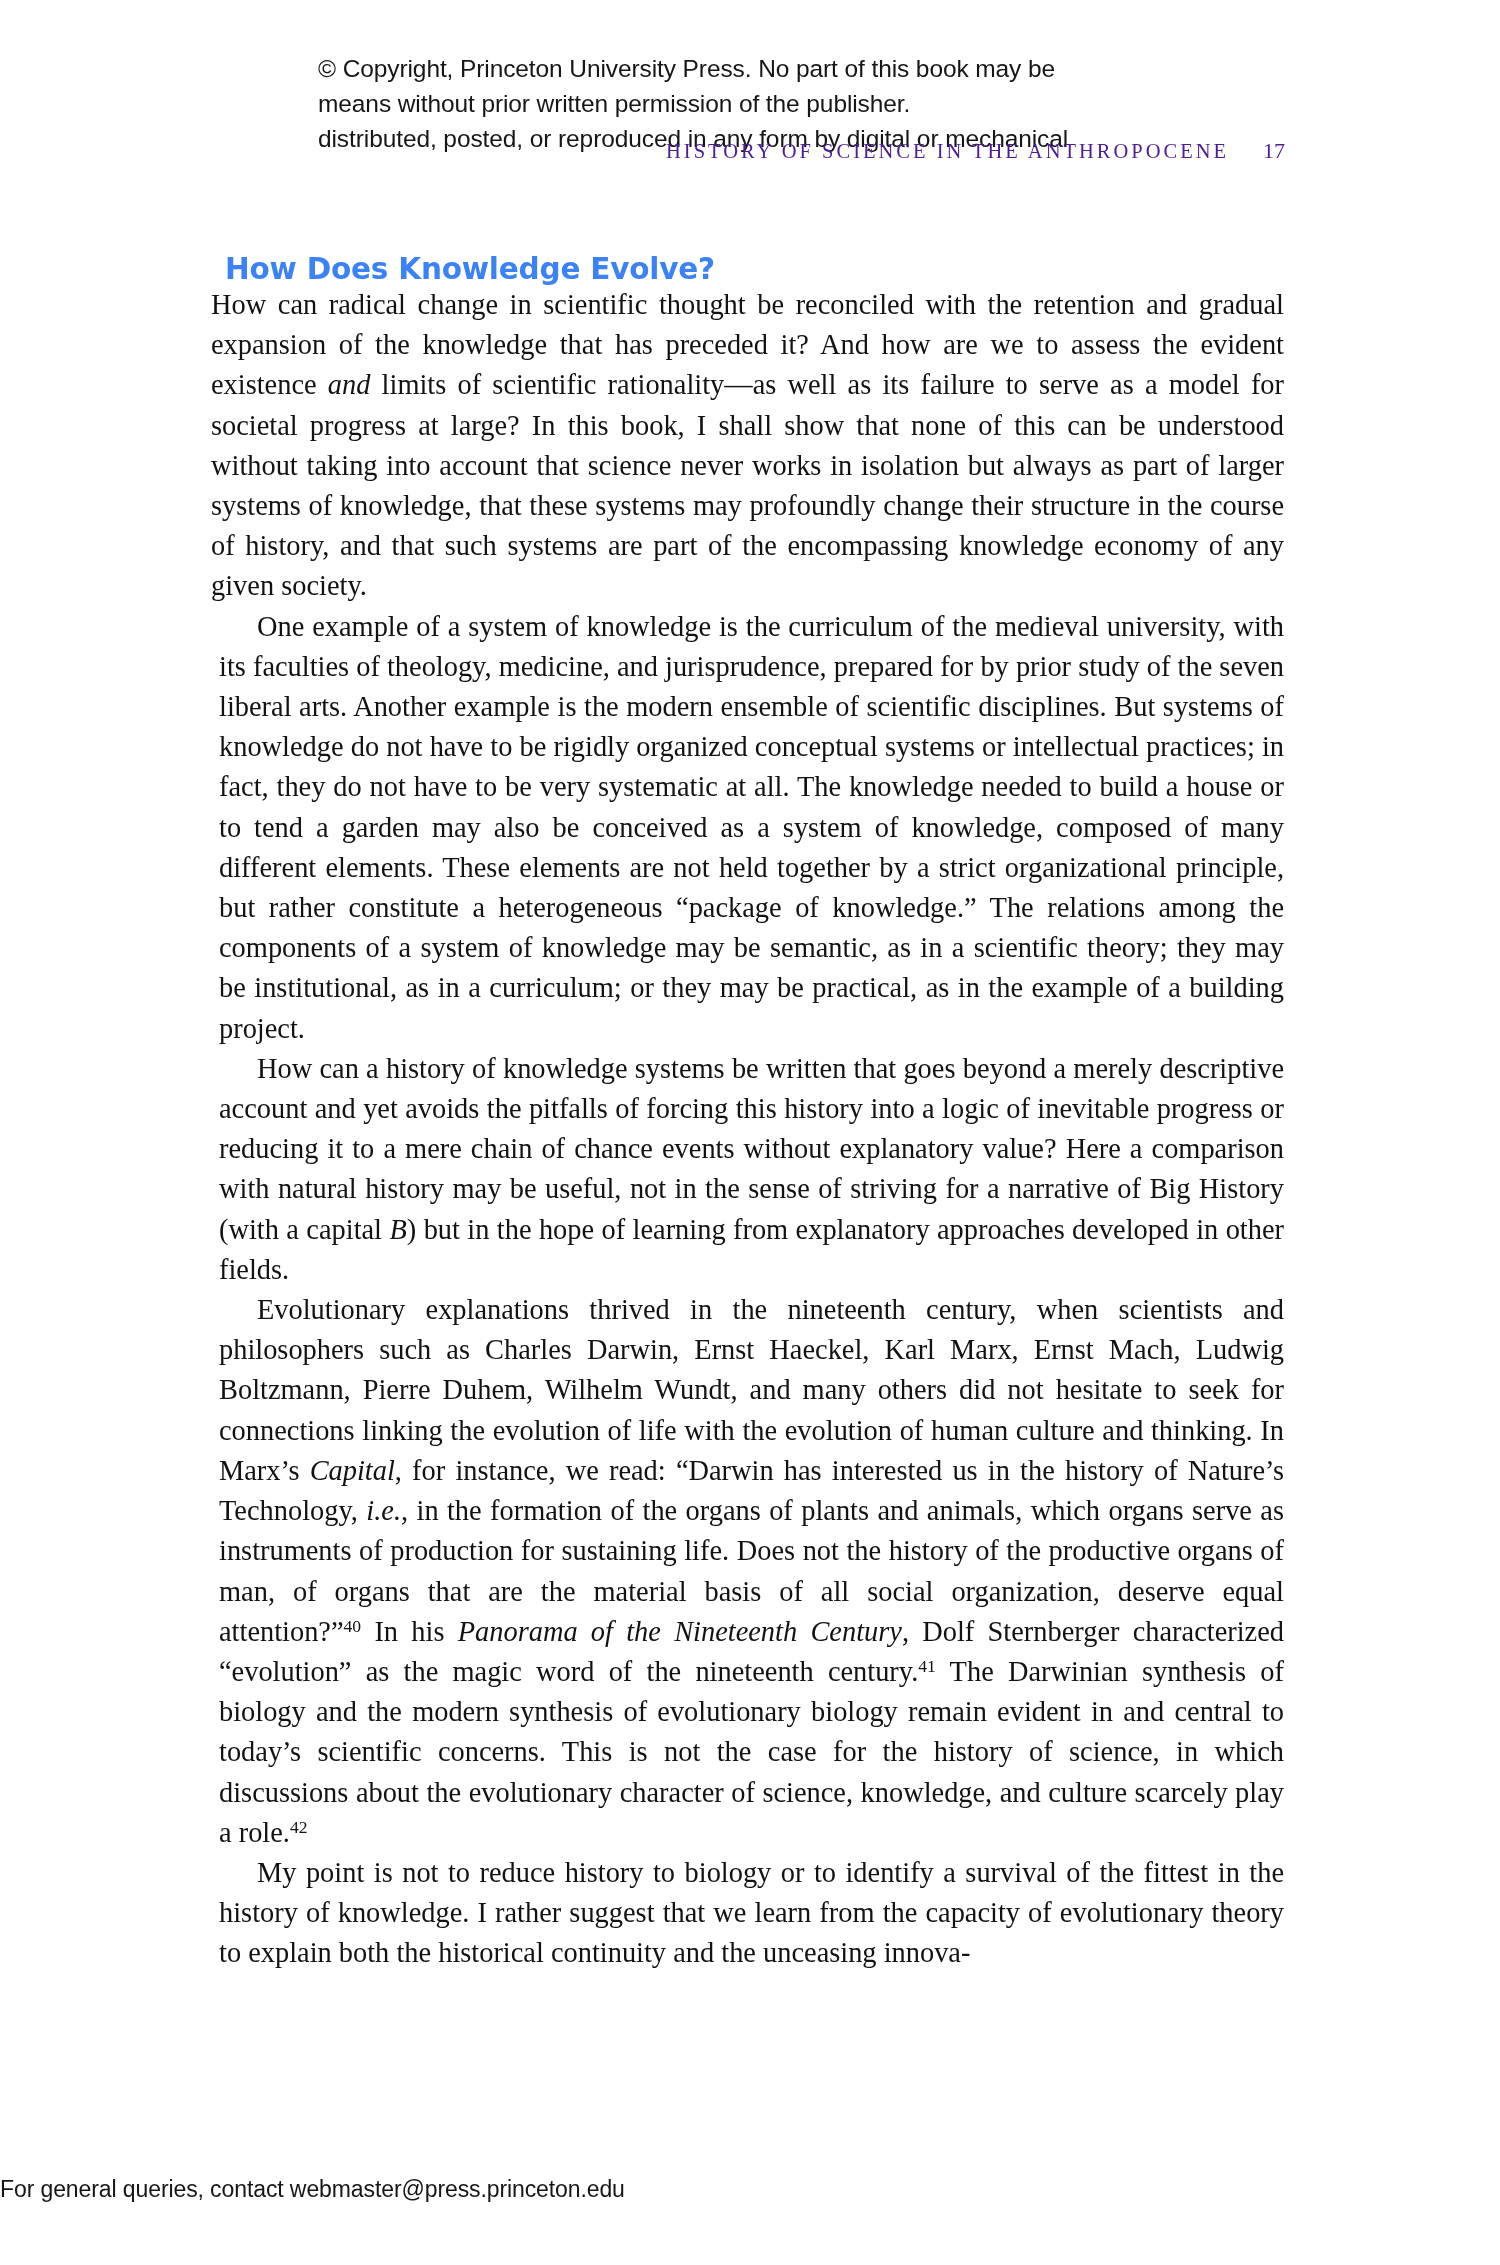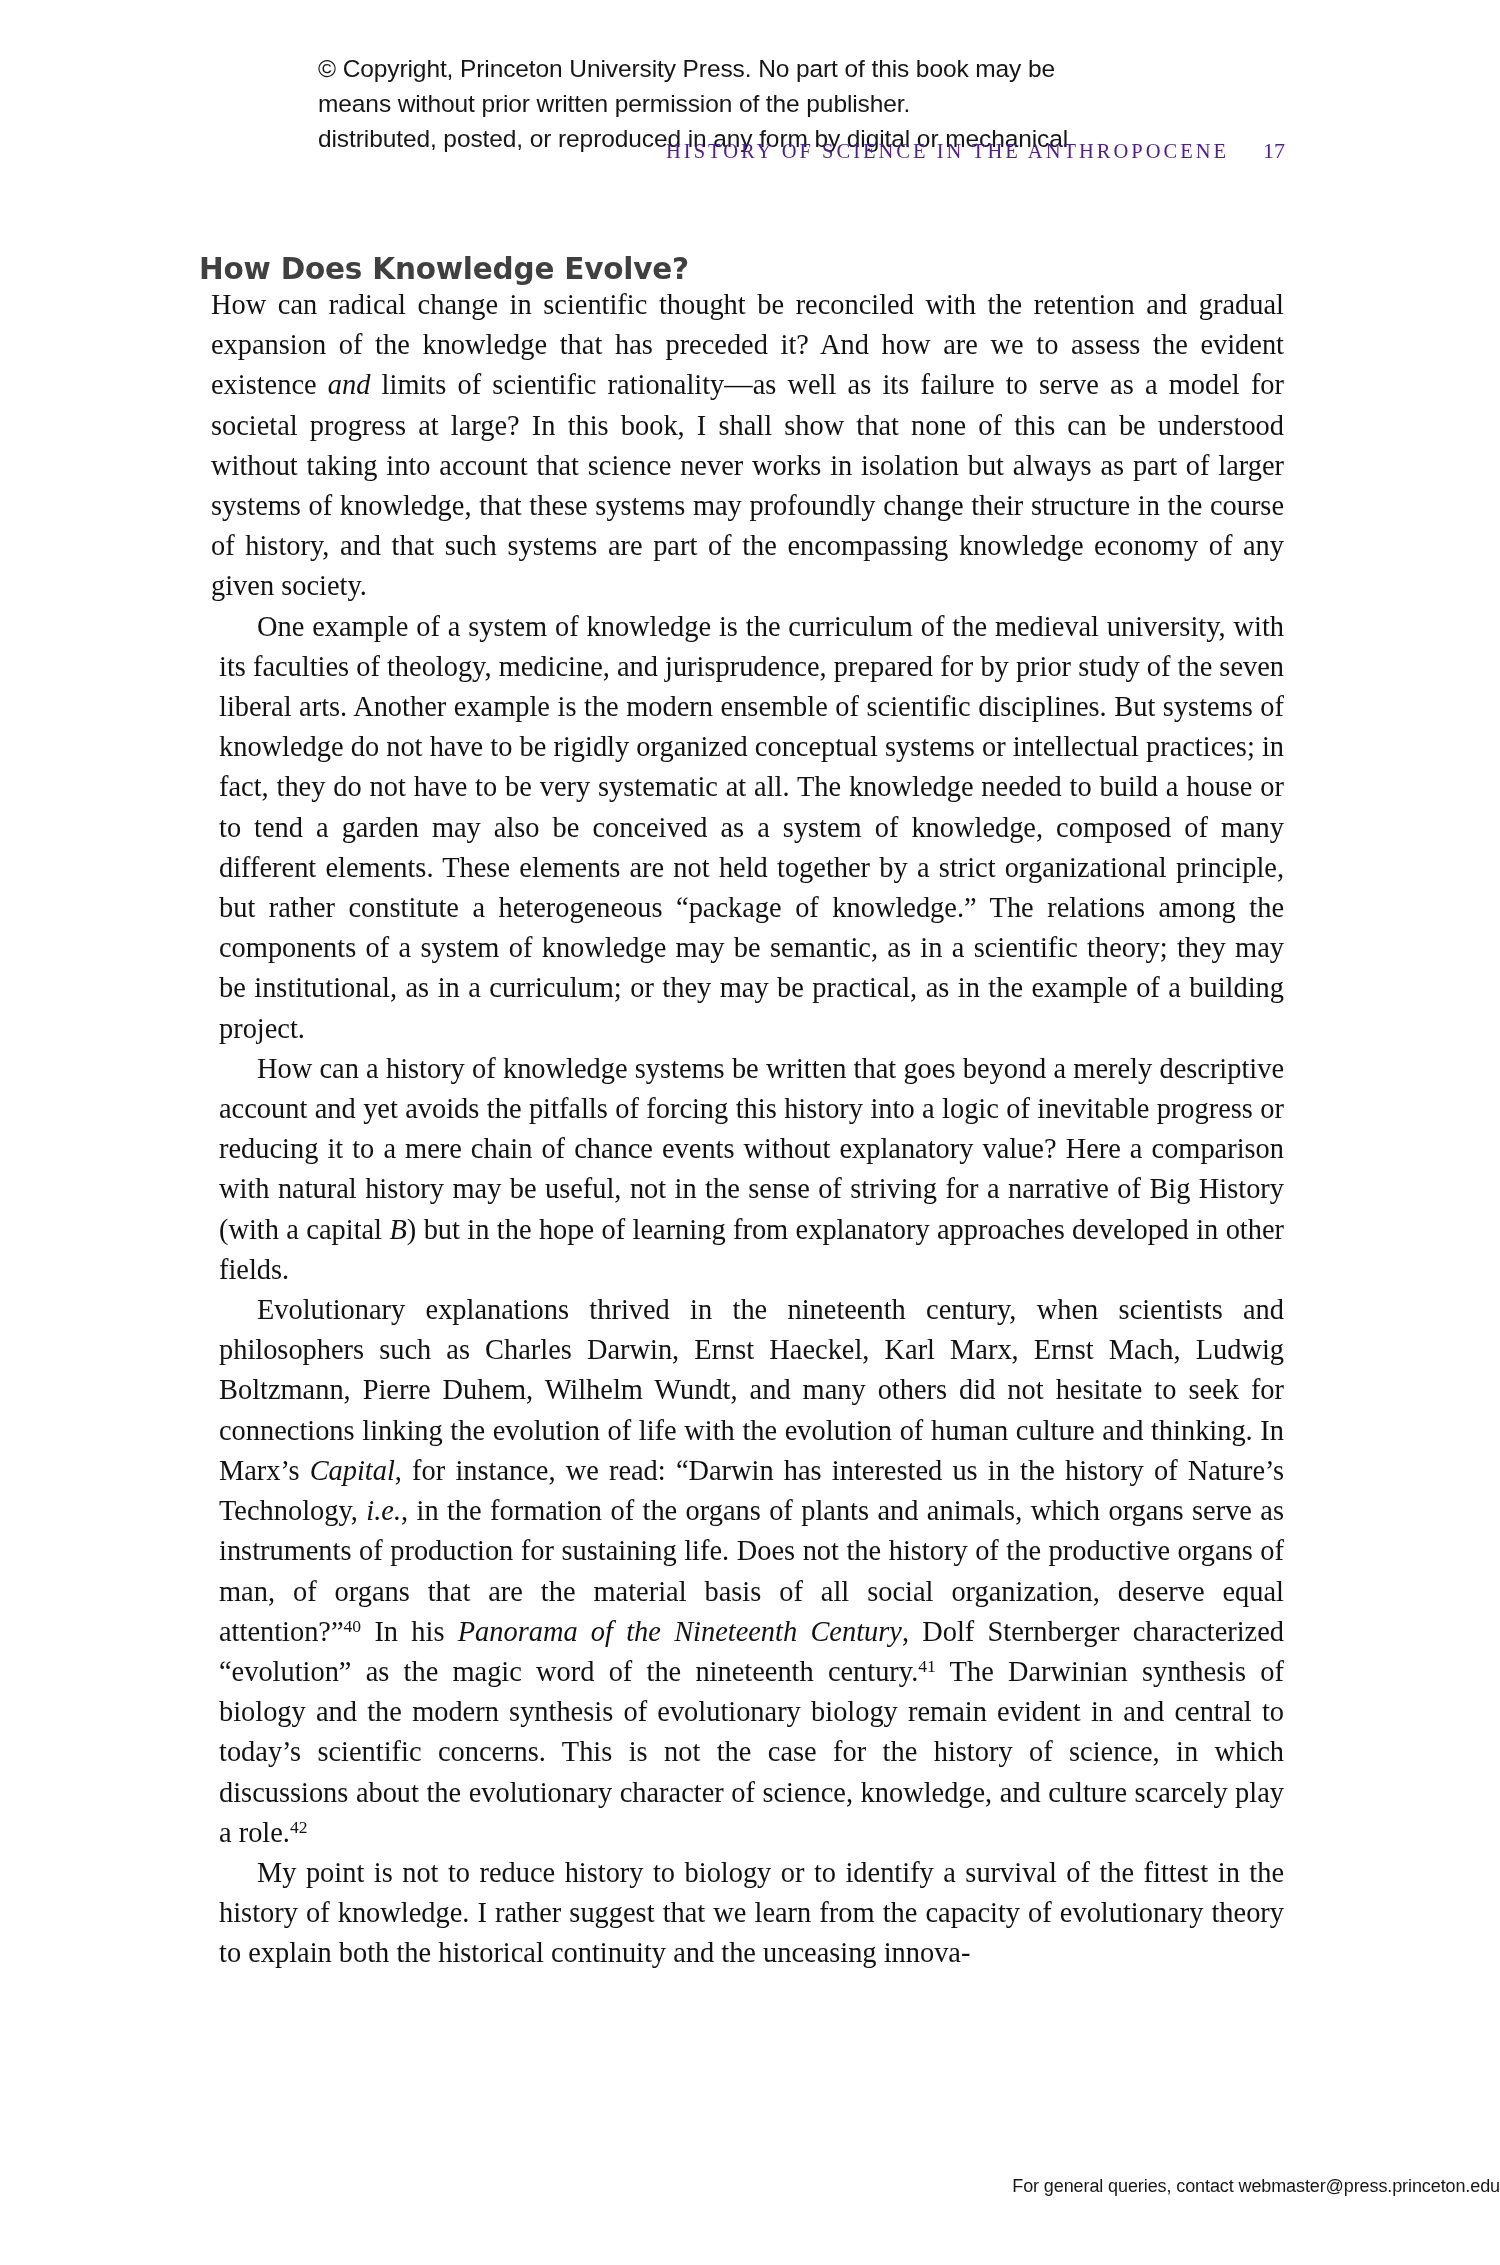--- a/index.html
+++ b/index.html
@@ -56,27 +56,27 @@
   .running-head .rh-page {
     display: inline-block;
     margin-left: 34px;
     font-size: 22px;
     letter-spacing: 0;
   }
 
   
   .section-heading {
     position: absolute;
-    left: 199px;
+    left: 225px;
     top: 228px;
     font-family: "DejaVu Sans", sans-serif;
     font-weight: 700;
     font-size: 29.5px;
     letter-spacing: -0.2px;
-    color: #404040;
+    color: #3b82f6;
   }
 
   
   .body-column {
     position: absolute;
     left: 211px;
     top: 285px;
     width: 1073px;
     font-family: "Liberation Serif", serif;
     font-size: 28.4px;
@@ -103,23 +103,23 @@
     vertical-align: 0.52em;
     line-height: 0;
   }
 
   
   .footer-note {
     position: absolute;
     left: 0;
     top: 2176px;
     width: 1500px;
-    text-align: right;
+    text-align: left;
     font-family: "Liberation Sans", sans-serif;
-    font-size: 18px;
+    font-size: 23px;
     color: #161616;
     letter-spacing: -0.1px;
   }
 </style>
 </head>
 <body>
 
 <div class="page">
 
   <div class="copyright-block">

